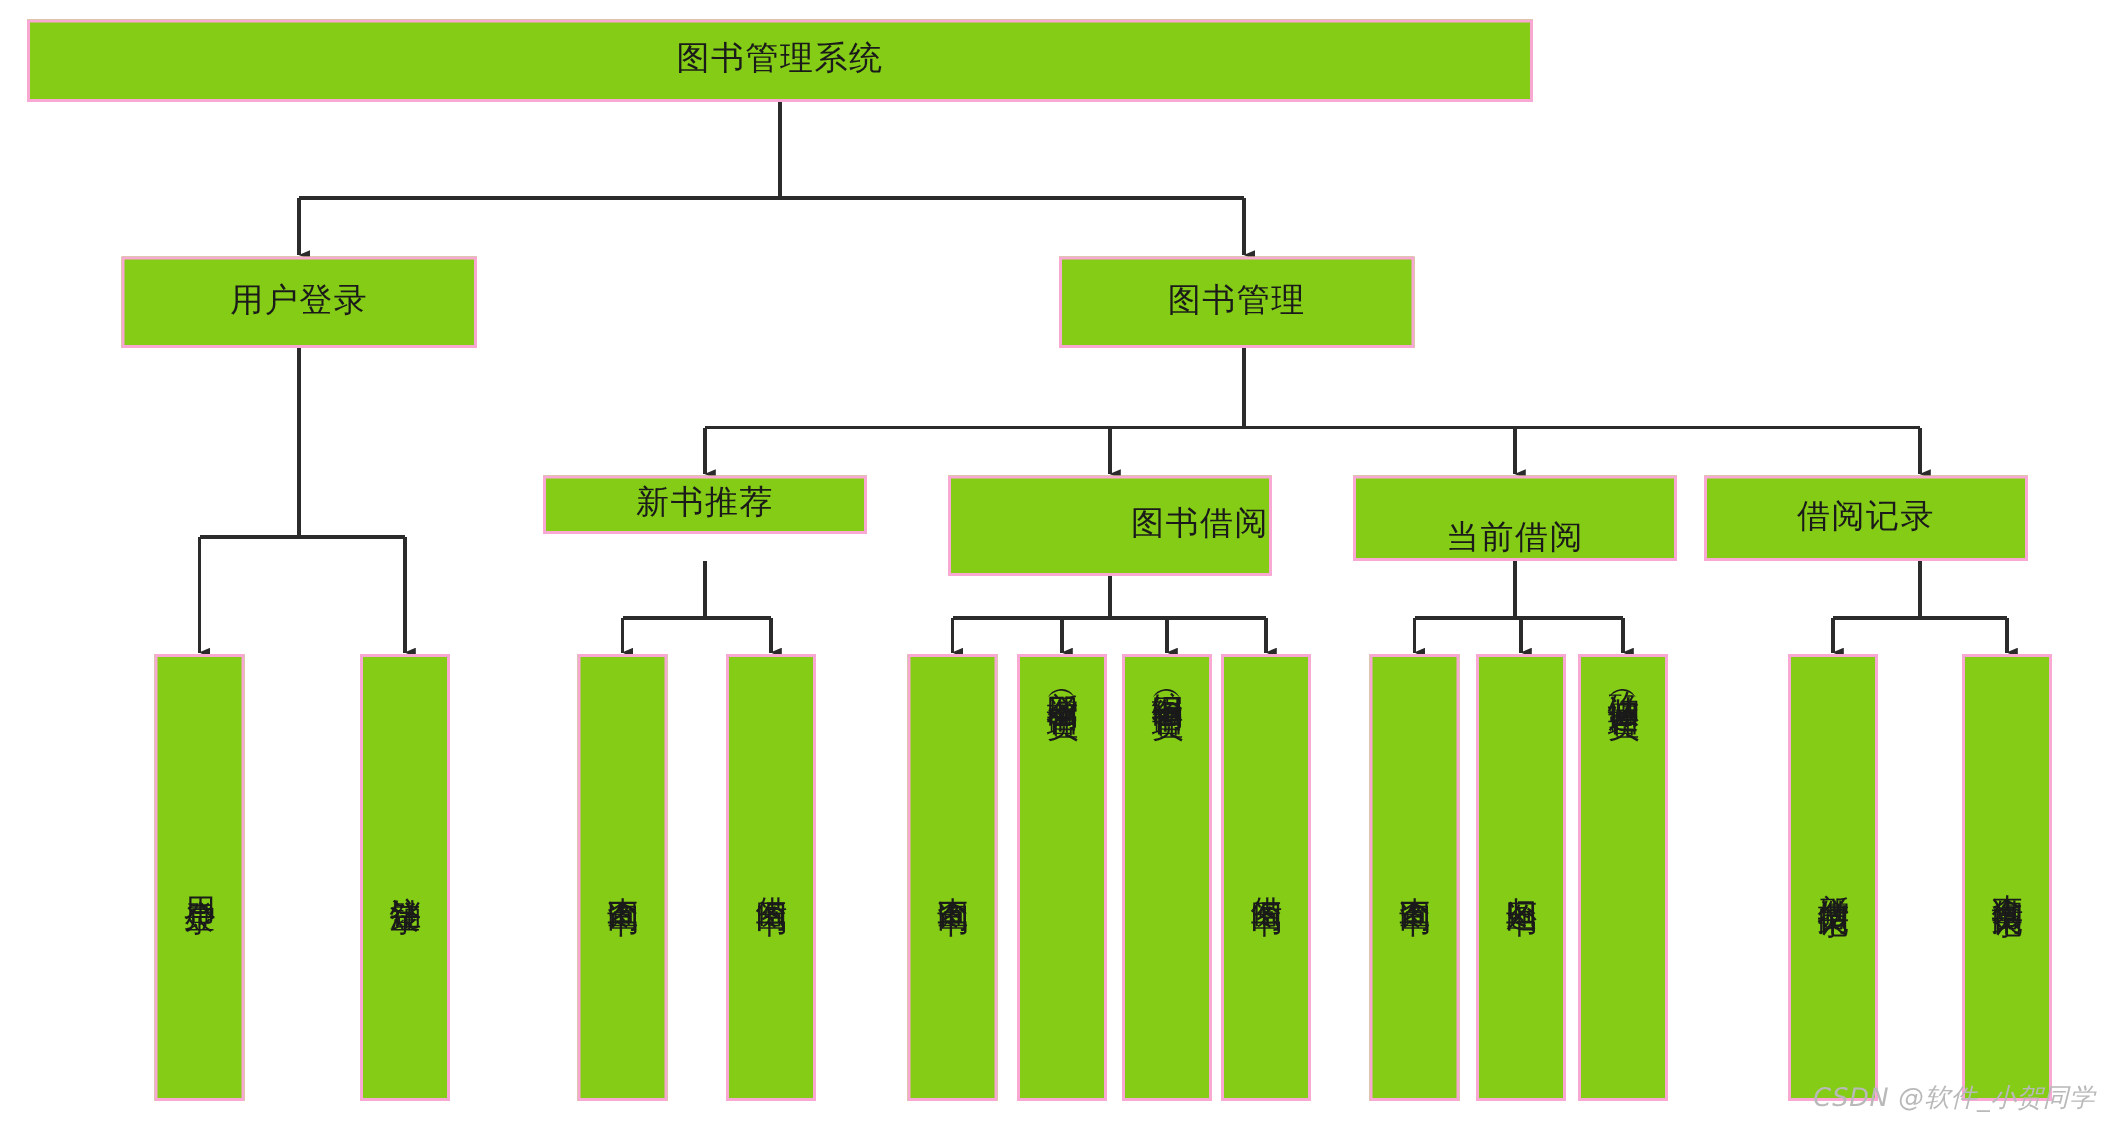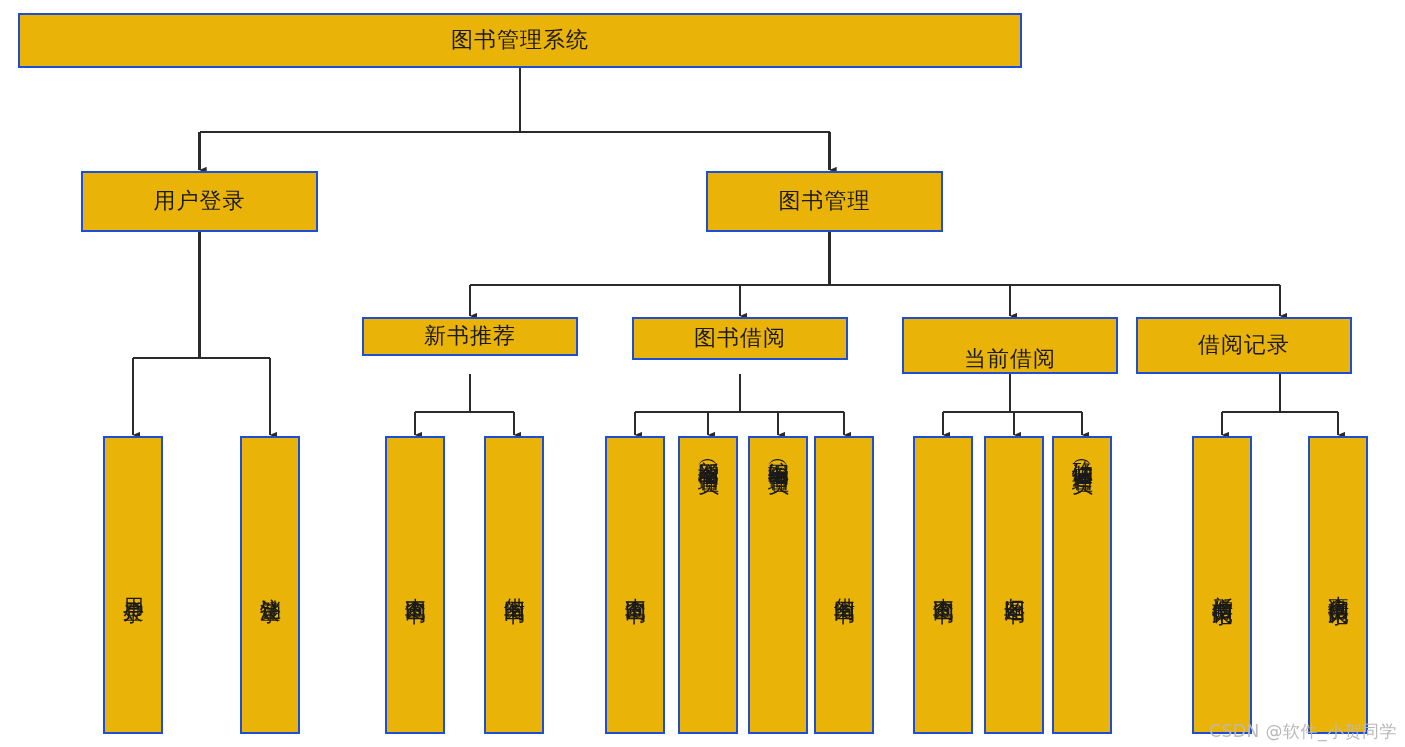--- a/index.html
+++ b/index.html
@@ -23,22 +23,22 @@
     position: absolute;
     left: 0;
     top: 0;
     width: 1405px;
     height: 747px;
     pointer-events: none;
   }
   .node {
     position: absolute;
     box-sizing: border-box;
-    border: 2px solid #1d4ed8;
-    background: #eab308;
+    border: 2px solid #f9a8d4;
+    background: #84cc16;
     display: flex;
     align-items: center;
     justify-content: center;
     color: #1a1a1a;
   }
   .node.horizontal .node-label {
     font-size: 22px;
     line-height: 1.2;
     letter-spacing: 1px;
     white-space: nowrap;
@@ -63,20 +63,21 @@
     padding-top: 0;
   }
   .watermark {
     position: absolute;
     right: 8px;
     bottom: 4px;
     font-size: 17px;
     color: #b9b9b9;
     white-space: nowrap;
     letter-spacing: 0.5px;
+    font-style: italic;
   }
 </style>
 </head>
 <body>
 
 <div id="diagram-root">
 
   <svg class="connectors" id="connector-layer" viewBox="0 0 1405 747" xmlns="http://www.w3.org/2000/svg">
     <defs>
       <marker id="arrowhead" markerWidth="7" markerHeight="8" refX="3.2" refY="7.2" orient="auto" markerUnits="userSpaceOnUse">
@@ -126,21 +127,21 @@
       </div>
       <div class="node horizontal" style="left: 81px; top: 171px; width: 237px; height: 61px;">
         <span class="node-label">用户登录</span>
       </div>
       <div class="node horizontal" style="left: 706px; top: 171px; width: 237px; height: 61px;">
         <span class="node-label">图书管理</span>
       </div>
       <div class="node horizontal" style="left: 362px; top: 317px; width: 216px; height: 39px;">
         <span class="node-label">新书推荐</span>
       </div>
-      <div class="node horizontal" style="left: 632px; top: 317px; width: 216px; height: 43px;">
+      <div class="node horizontal" style="left: 632px; top: 317px; width: 216px; height: 67px; justify-content: flex-end;">
         <span class="node-label">图书借阅</span>
       </div>
       <div class="node horizontal" style="left: 902px; top: 317px; width: 216px; height: 57px; align-items: flex-end;">
         <span class="node-label">当前借阅</span>
       </div>
       <div class="node horizontal" style="left: 1136px; top: 317px; width: 216px; height: 57px;">
         <span class="node-label">借阅记录</span>
       </div>
       <div class="node vertical centered" style="left: 103px; top: 436px; width: 60px; height: 298px;">
         <span class="node-label">用户登录</span>

